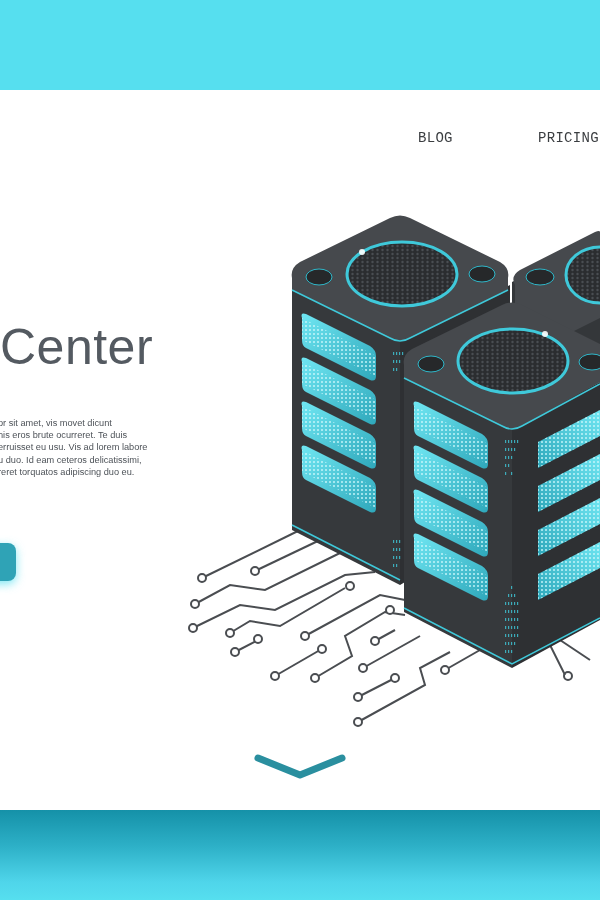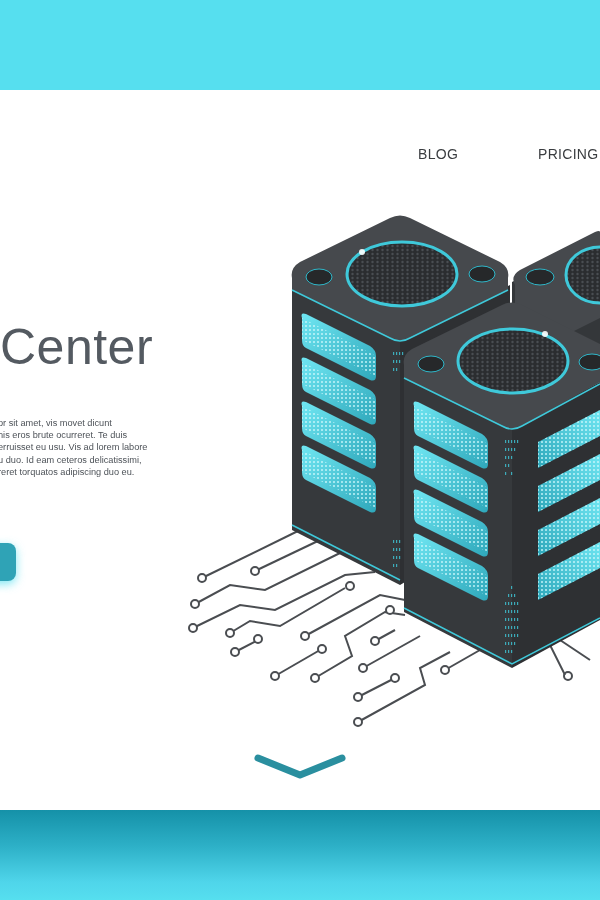--- a/index.html
+++ b/index.html
@@ -12,21 +12,21 @@
     }
     .page {
       position: absolute; left: 0; top: 90px; width: 600px; height: 720px;
       background: #ffffff;
     }
     .bottom-band {
       position: absolute; left: 0; top: 810px; width: 600px; height: 90px;
       background: linear-gradient(to bottom, #1591a8 0%, #2db0c7 40%, #4fd5ea 80%, #56dfef 100%);
     }
 
-    .nav { position: absolute; top: 146px; left: 0; width: 600px; height: 20px; }
+    .nav { position: absolute; top: 130px; left: 0; width: 600px; height: 20px; font-family: Liberation Mono, monospace; }
     .nav-item {
       position: absolute; top: 0; font-size: 14px; letter-spacing: 0.3px;
       color: #3a3d40; cursor: pointer; white-space: nowrap;
     }
     .nav-blog { left: 418px; }
     .nav-pricing { left: 538px; }
 
     .hero-title {
       position: absolute; left: -78px; top: 318px;
       font-size: 50px; font-weight: 400; color: #545a61; white-space: nowrap;

